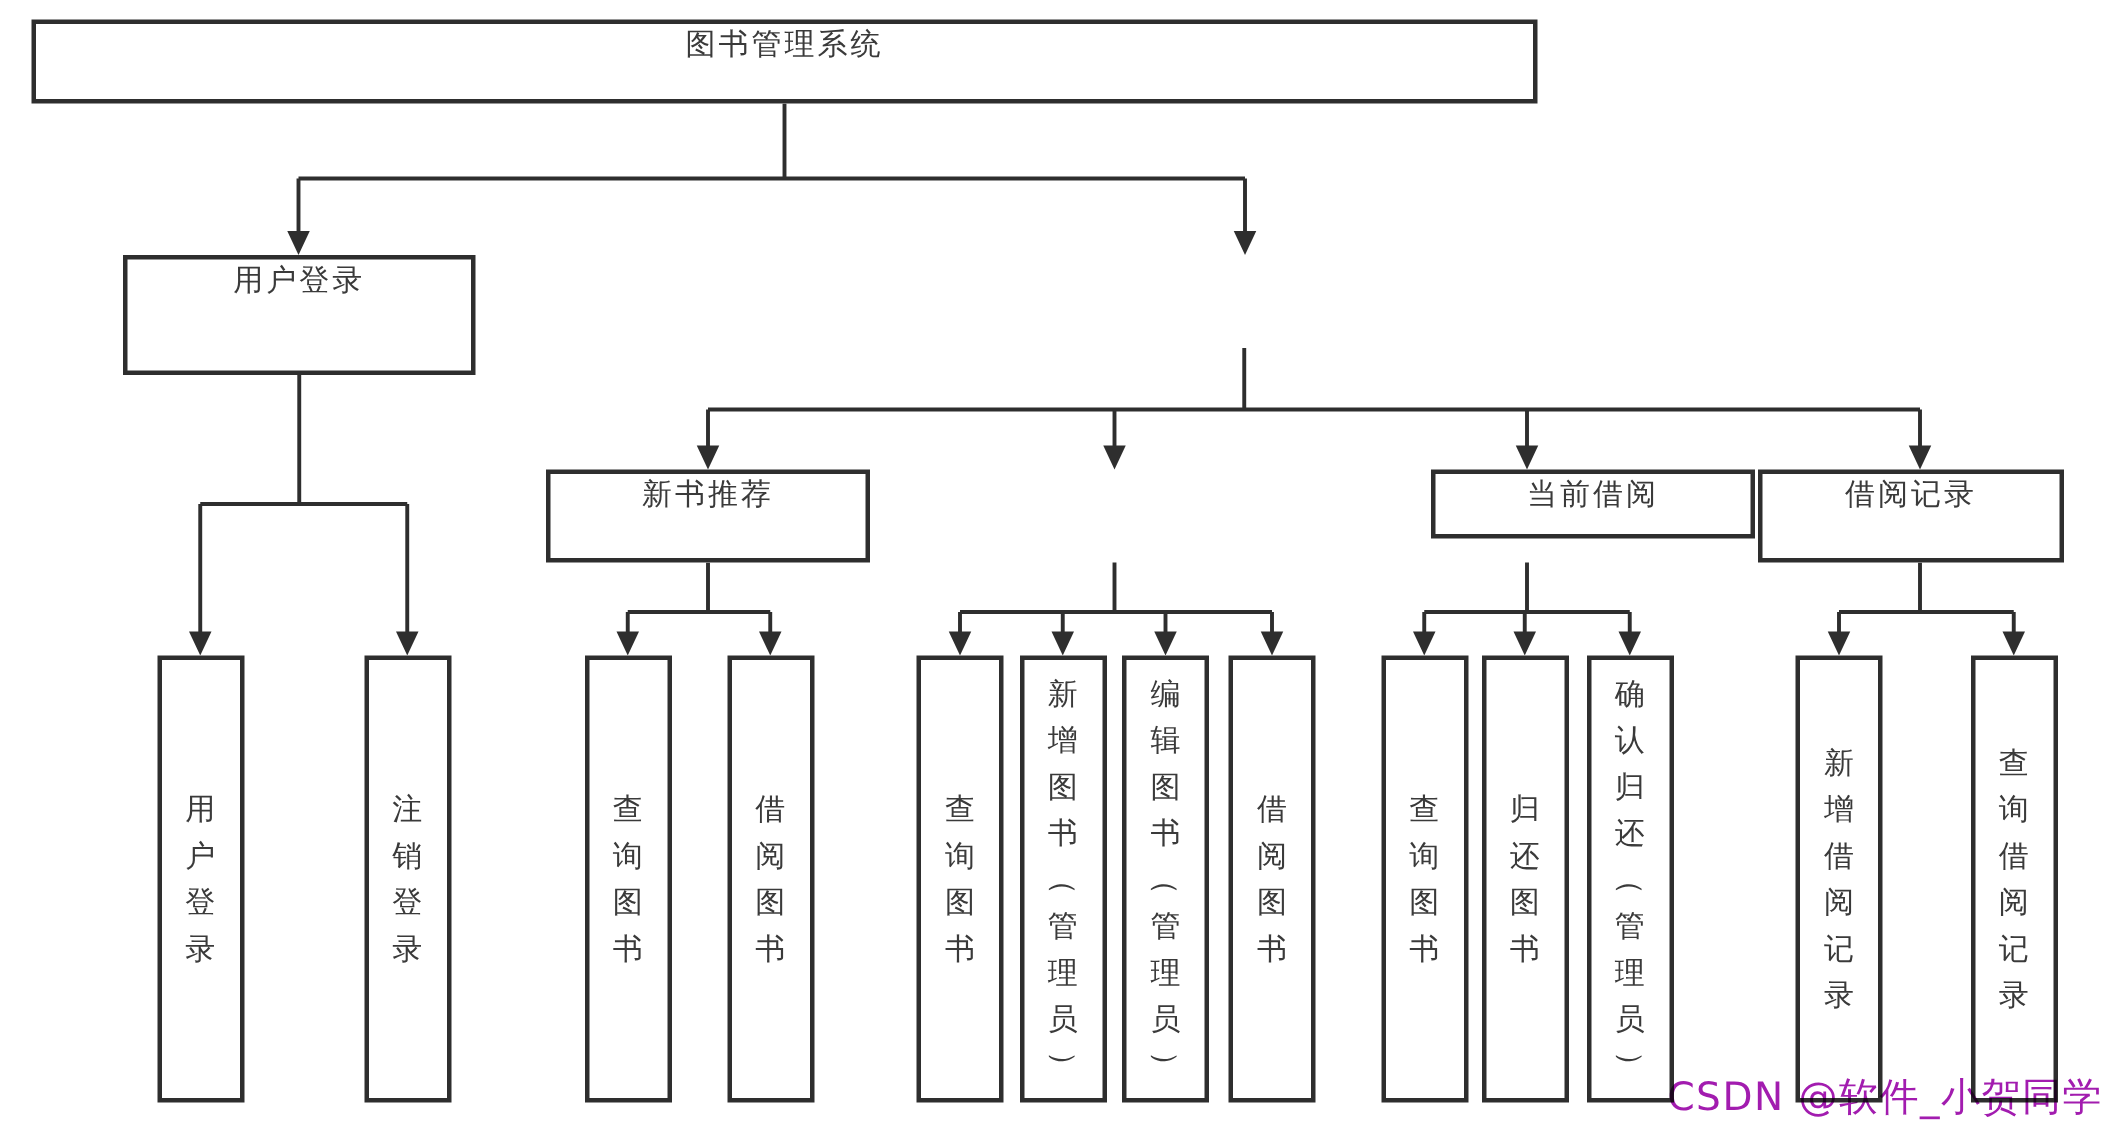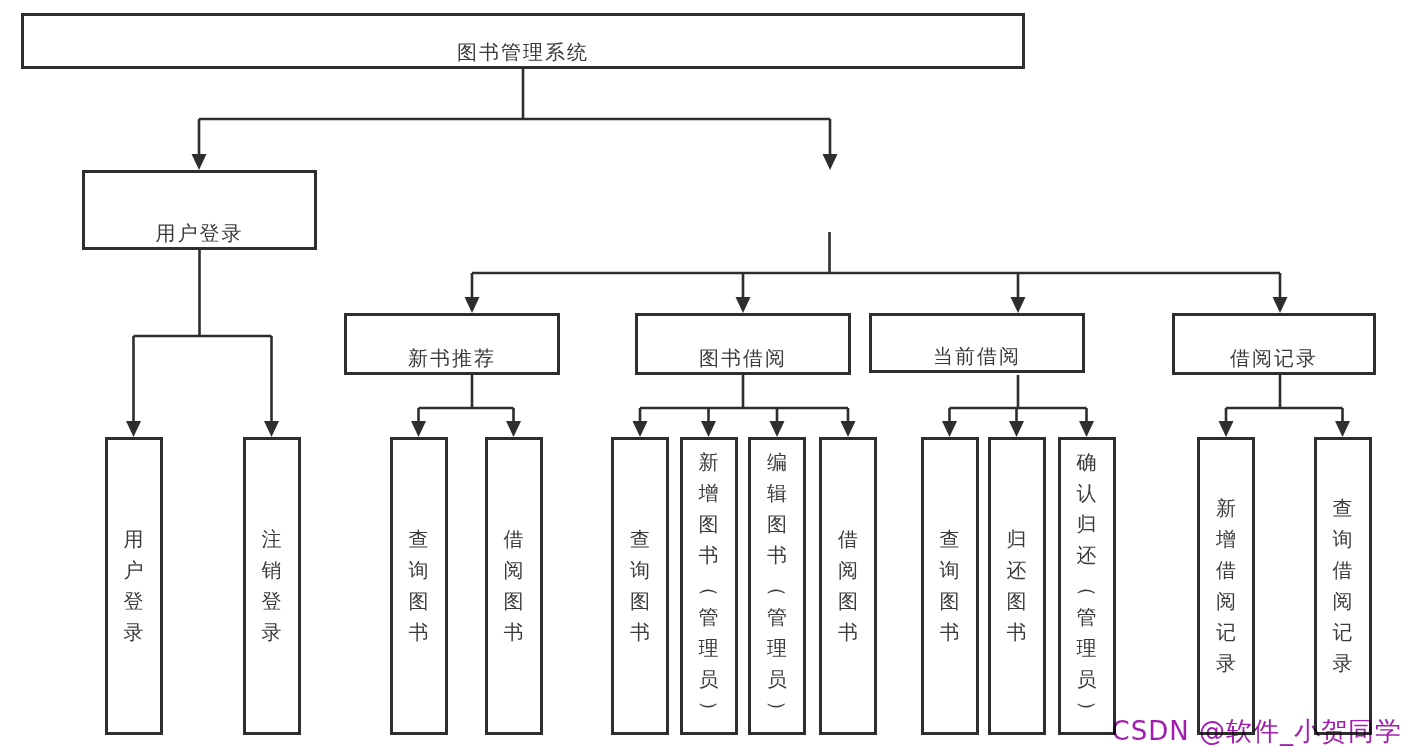--- a/index.html
+++ b/index.html
@@ -4,21 +4,21 @@
 <style>
   html, body { margin:0; padding:0; background:#ffffff; }
   .canvas {
     position:relative; width:1405px; height:747px; background:#ffffff;
     font-family:"DejaVu Sans", sans-serif; overflow:hidden;
   }
   .wires { position:absolute; left:0; top:0; z-index:1; }
   .node {
     position:absolute; box-sizing:border-box; z-index:2;
     border:3px solid #2e2e2e; background:#ffffff; color:#3a3a3a;
-    display:flex; align-items:flex-end; justify-content:center;
+    display:flex; align-items:flex-start; justify-content:center;
   }
   .node .lbl { font-size:20px; letter-spacing:2px; white-space:nowrap; }
   .vlbl {
     display:flex; flex-direction:column; align-items:center; justify-content:center;
     width:100%; height:100%;
   }
   .vchar { display:block; height:31px; line-height:31px; font-size:20px; text-align:center; }
   .vrot { transform:rotate(90deg); }
   .watermark {
     position:absolute; right:3px; top:714px; z-index:5;
@@ -65,27 +65,24 @@
   </svg>
 
   <div class="node" style="left:21px;top:13px;width:1004px;height:56px">
     <span class="lbl">图书管理系统</span>
   </div>
 
   <div class="node" style="left:82px;top:170px;width:235px;height:80px">
     <span class="lbl">用户登录</span>
   </div>
 
-  <div class="node" style="left:344px;top:313px;width:216px;height:62px">
+  <div class="node" style="left:364px;top:313px;width:216px;height:62px">
     <span class="lbl">新书推荐</span>
   </div>
-  <div class="node" style="left:635px;top:313px;width:216px;height:62px">
-    <span class="lbl">图书借阅</span>
-  </div>
-  <div class="node" style="left:869px;top:313px;width:216px;height:60px">
+  <div class="node" style="left:954px;top:313px;width:216px;height:46px">
     <span class="lbl">当前借阅</span>
   </div>
   <div class="node" style="left:1172px;top:313px;width:204px;height:62px">
     <span class="lbl">借阅记录</span>
   </div>
 
   <div class="node" style="left:104.5px;top:437px;width:58px;height:298px">
     <span class="vlbl">
         <span class="vchar">用</span>
         <span class="vchar">户</span>

